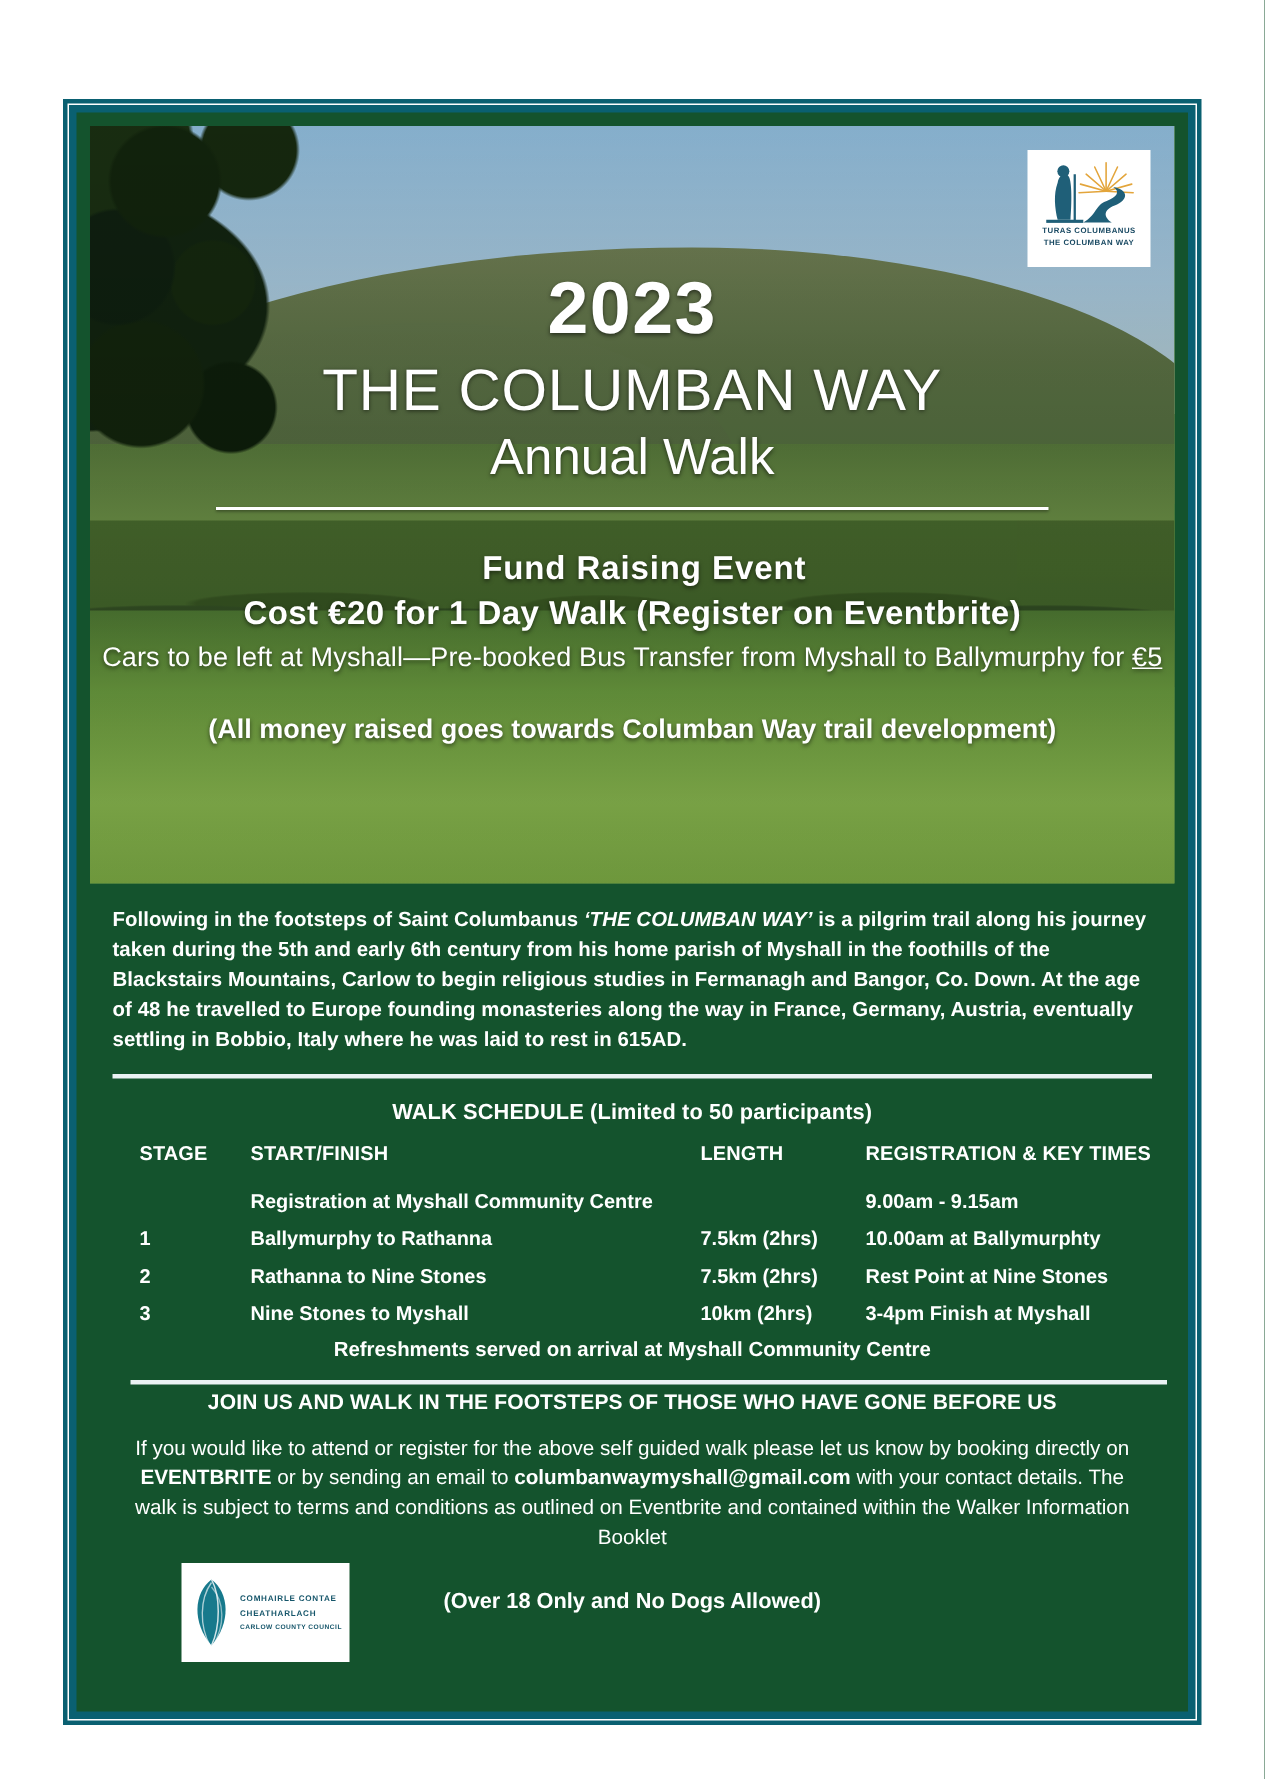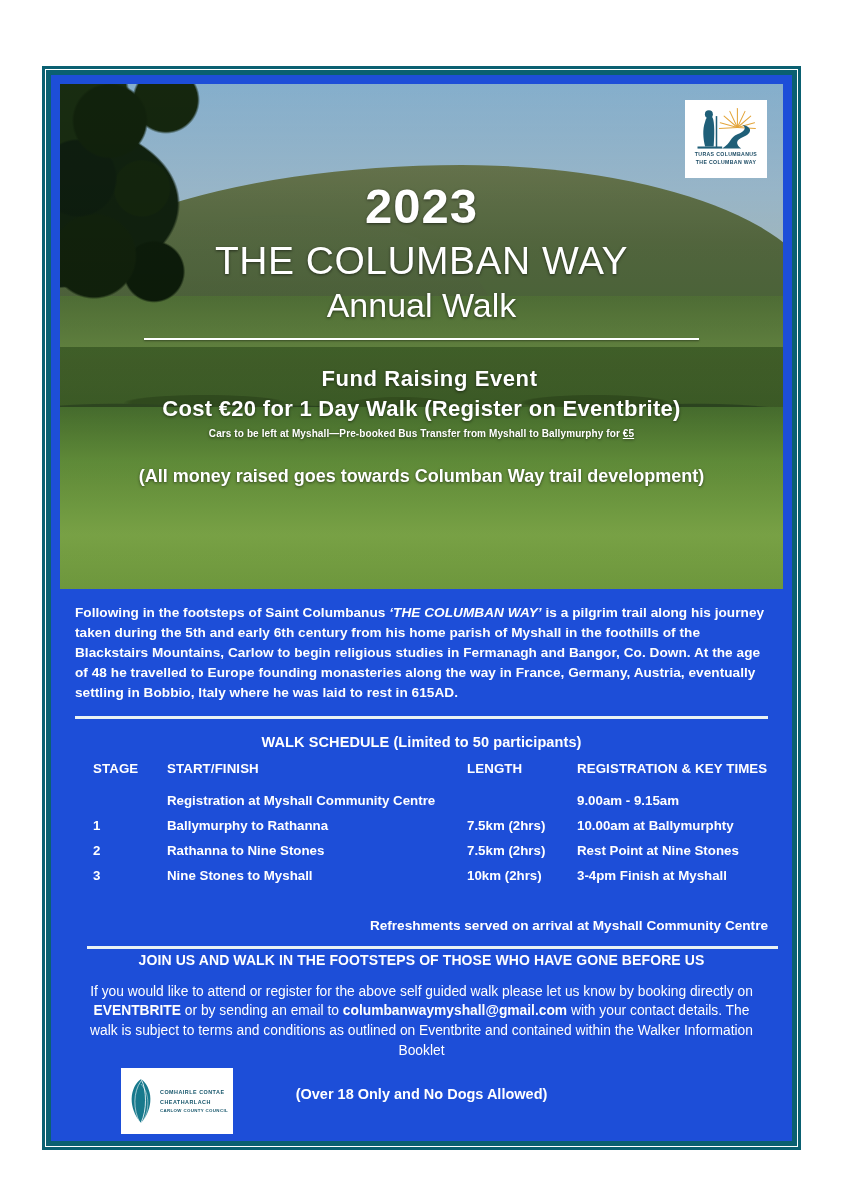--- a/index.html
+++ b/index.html
@@ -27,21 +27,21 @@
     width: 100%;
     height: 100%;
     border: 1px solid #ffffff;
     padding: 5px;
     background: #0a6071;
   }
   .poster-body {
     position: relative;
     width: 100%;
     height: 100%;
-    background: #1d4ed8;
+    background: #14532d;
     overflow: hidden;
   }
 
   
   .hero {
     position: relative;
     margin: 9px 9px 0 9px;
     height: 505px;
     overflow: hidden;
     background: #6f9a4a;
@@ -132,21 +132,21 @@
     width: 555px; height: 2px; background: #ffffff; margin: 14px auto 0 auto;
     box-shadow: 0 1px 2px rgba(0,0,0,.4);
   }
   .t-date {
     font-size: 25px; font-weight: bold; margin-top: 22px; line-height: 1.25;
     letter-spacing: .3px;
   }
   .t-route { font-size: 25px; font-weight: bold; line-height: 1.25; letter-spacing: .2px; }
   .t-fund { font-size: 22px; font-weight: bold; margin-top: 26px; letter-spacing: .6px; padding-left: 16px; }
   .t-cost { font-size: 22px; font-weight: bold; margin-top: 4px; letter-spacing: .3px; }
-  .t-cars { font-size: 10px; font-weight: bold; margin-top: 6px; letter-spacing: .1px; }
+  .t-cars { font-size: 18px; font-weight: normal; margin-top: 6px; letter-spacing: .1px; }
   .t-cars u { text-decoration: underline; }
   .t-allmoney { font-size: 18px; font-weight: bold; margin-top: 27px; }
 
   
   .content { padding: 14px 24px 0 24px; color: #ffffff; }
 
   .intro {
     font-size: 13.6px; line-height: 1.47; font-weight: bold;
     letter-spacing: .05px; text-align: left;
   }
@@ -170,21 +170,21 @@
     text-align: left; font-weight: bold; padding: 0 0 12px 0;
     letter-spacing: .1px; white-space: nowrap;
   }
   table.schedule td { padding: 5px 0; vertical-align: top; white-space: nowrap; }
   .col-stage { width: 92px; padding-left: 18px !important; }
   .col-route { width: 300px; }
   .col-length { width: 110px; }
   .col-times { width: auto; }
 
   .refresh {
-    text-align: right; font-size: 13.6px; font-weight: bold; margin-top: 30px;
+    text-align: center; font-size: 13.6px; font-weight: bold; margin-top: 4px;
   }
 
   .join {
     text-align: center; font-size: 14px; font-weight: bold;
     margin-top: 3px; letter-spacing: .1px;
   }
   .register {
     text-align: center; font-size: 13.8px; line-height: 1.42;
     margin-top: 14px; padding: 0 8px;
   }

